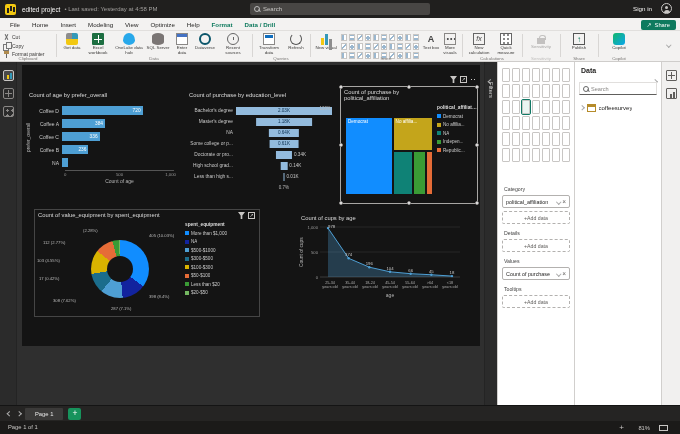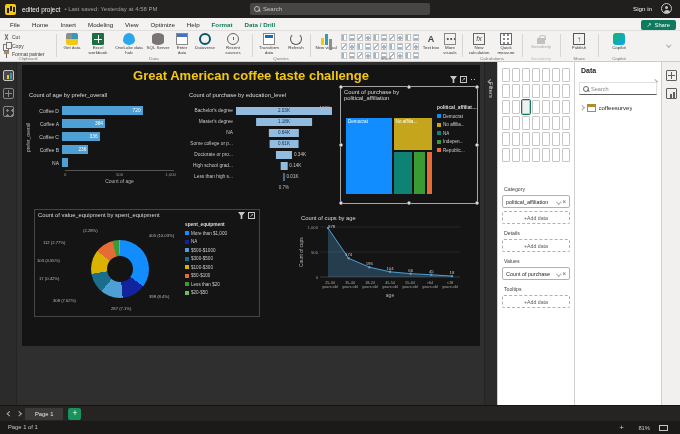--- a/index.html
+++ b/index.html
@@ -374,21 +374,20 @@
   </div>
 
   <div class="lrail">
     <span class="lr-ic active" style="top:8px"></span>
     <span class="lr-ic t" style="top:26px"></span>
     <span class="lr-ic m" style="top:44px"></span>
   </div>
 
   <div class="workspace">
     <div class="page">
-      <div class="rtitle">Great American coffee taste challenge</div>
 
       <div class="visual" id="v1">
         <div class="vtitle">Count of age by prefer_overall</div>
         <div class="rotlab" style="left:0;top:16px;height:62px">prefer_overall</div>
         <div class="bar-rows">
             <div class="brow">
               <div class="bcat">Coffee D</div>
               <div class="btrack">
                 <div class="bfill" style="width: 72%; background: rgb(78, 159, 212);">
                   <div class="bval">720</div>

